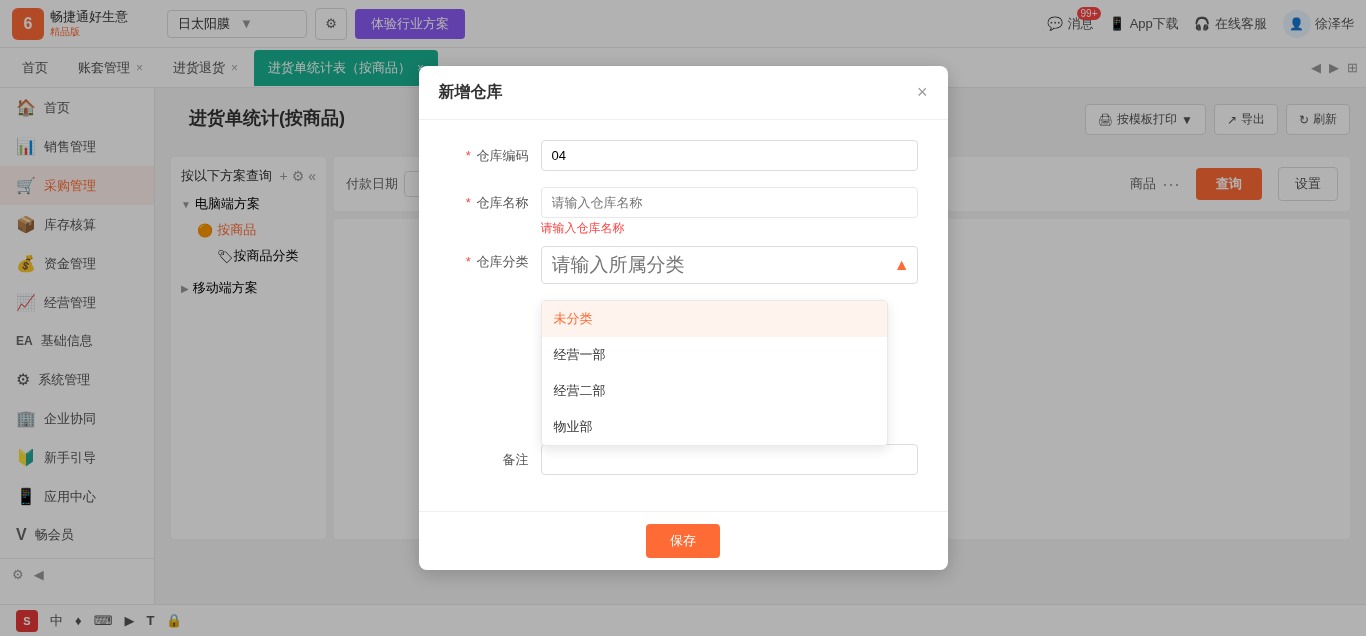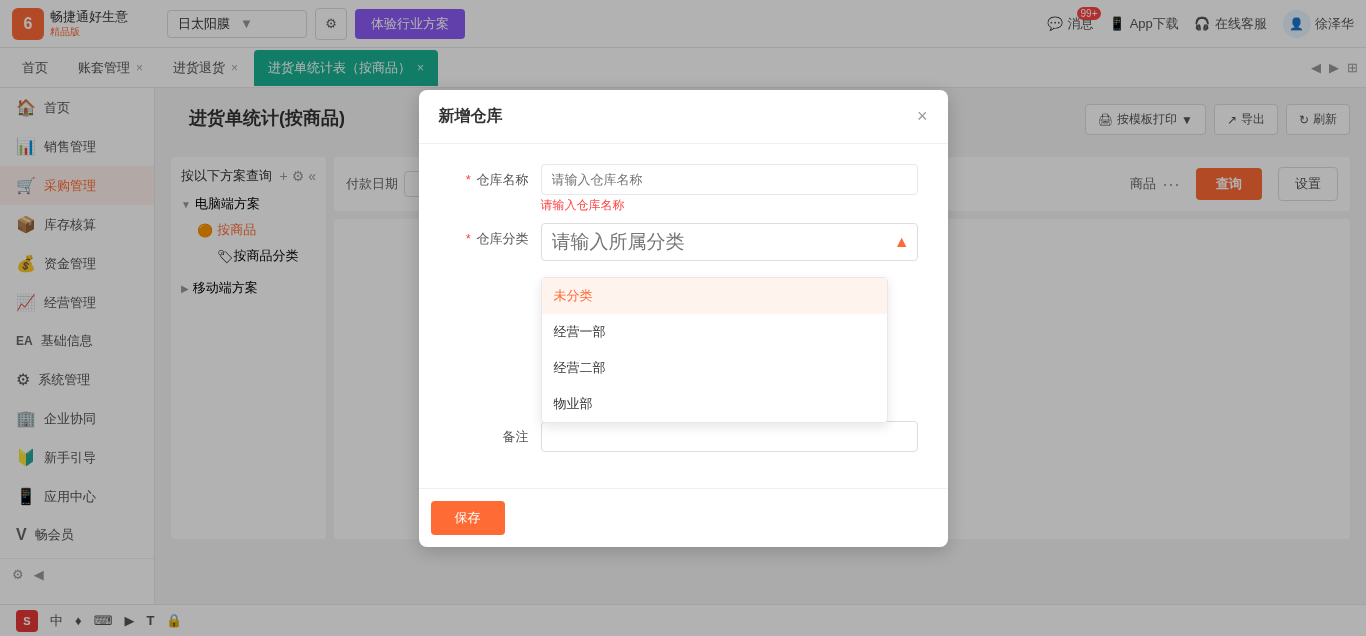--- a/index.html
+++ b/index.html
@@ -225,21 +225,21 @@
       background: white; border: 1px solid #e8e8e8; border-radius: 4px;
       box-shadow: 0 4px 12px rgba(0,0,0,0.1);
       z-index: 200; width: calc(100% - 92px - 30px); min-width: 200px;
     }
     .dropdown-item {
       padding: 9px 12px; cursor: pointer; font-size: 13px; color: #333;
     }
     .dropdown-item.selected { background: #fff3ee; color: #ff6b35; }
 
     .modal-footer {
-      display: flex; justify-content: flex-start; padding: 12px 12px;
+      display: flex; justify-content: center; padding: 12px 12px;
       border-top: 1px solid #f0f0f0; gap: 10px;
     }
     .btn-save {
       background: #ff6b35; color: white; border: none; padding: 8px 24px;
       border-radius: 4px; cursor: pointer; font-size: 13px;
     }
 
     
     .bottom-bar {
       height: 32px; background: white; border-top: 1px solid #e8e8e8;
@@ -461,20 +461,27 @@
 </div>
 
 <div class="overlay">
   <div class="modal">
     <div class="modal-header">
       <span class="modal-title">新增仓库</span>
       <span class="modal-close">×</span>
     </div>
     <div class="modal-body">
 
+      <div class="form-row">
+        <div class="form-label">
+          <span class="required">*</span>
+          <span>仓库编码</span>
+        </div>
+        <input class="form-control" type="text" value="04" style="flex: 1 1 0%;">
+      </div>
 
       <div class="form-row" style="margin-bottom:28px;">
         <div class="form-label">
           <span class="required">*</span>
           <span>仓库名称</span>
         </div>
         <div style="flex:1;position:relative;">
           <input class="form-control error" type="text" style="width: 100%; border-color: rgb(232, 232, 232);" placeholder="请输入仓库名称">
           <div style="position:absolute;top:100%;left:0;color:#ff4444;font-size:12px;margin-top:2px;">请输入仓库名称</div>
         </div>

